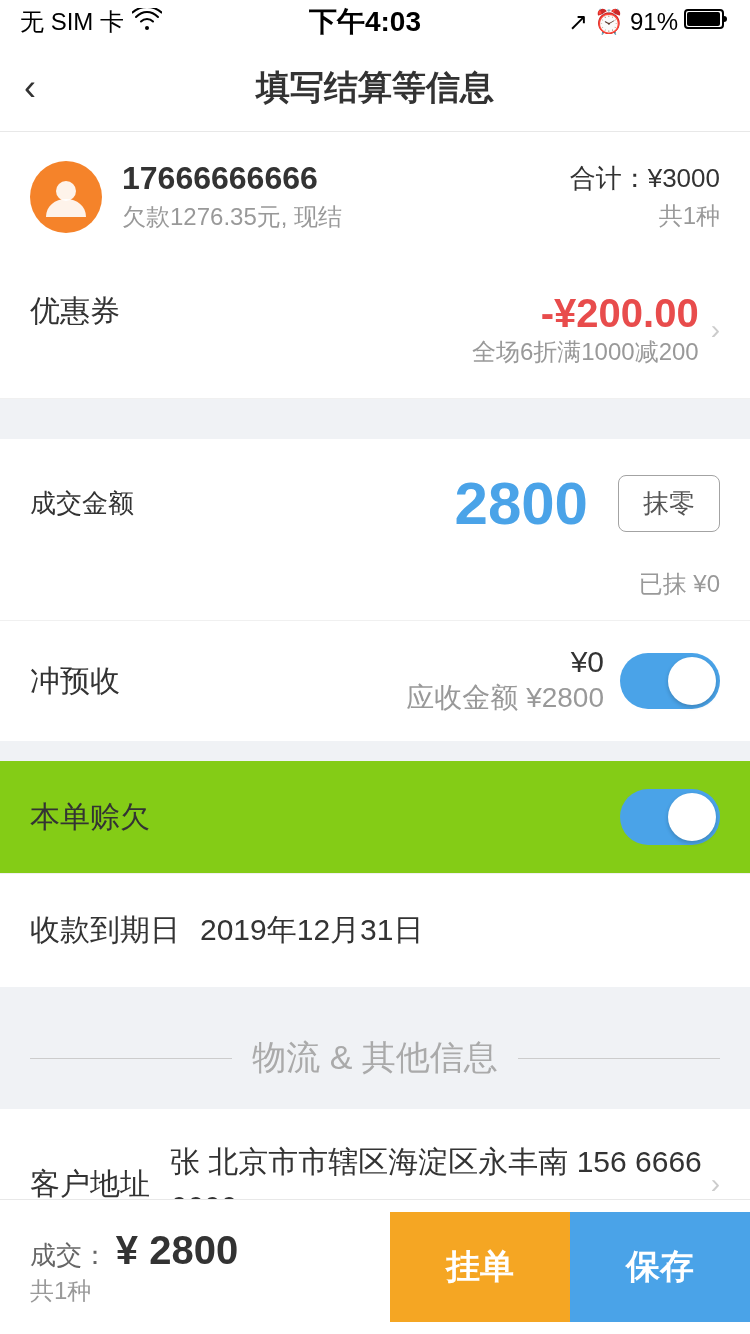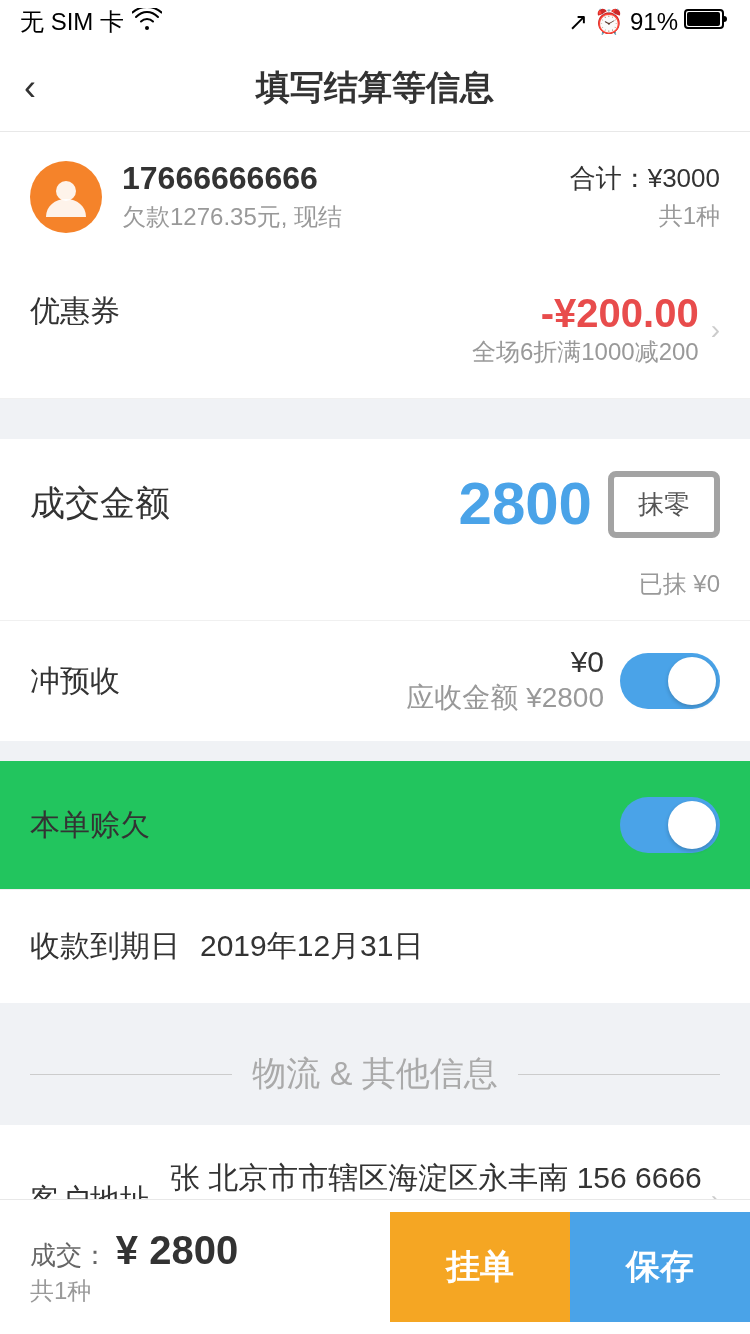--- a/index.html
+++ b/index.html
@@ -133,33 +133,33 @@
     }
 
     
     .deal-row {
       background: #fff;
       padding: 30px 30px;
       display: flex;
       align-items: center;
       justify-content: space-between;
     }
-    .deal-label { font-size: 35px; color: #333; }
+    .deal-label { font-size: 26px; color: #333; }
     .deal-right {
       display: flex;
-      align-items: flex-end;
-      gap: 16px;
+      align-items: center;
+      gap: 30px;
     }
     .deal-amount {
       font-size: 60px;
       font-weight: 700;
       color: #4aa3e8;
     }
     .round-zero-btn {
-      border: 6px solid #a3a3a3;
+      border: 1px solid #a3a3a3;
       border-radius: 8px;
       padding: 10px 24px;
       font-size: 26px;
       color: #555;
       background: #fff;
       cursor: pointer;
     }
     .deal-sub {
       font-size: 24px;
       color: #999;
@@ -211,22 +211,22 @@
       right: 4px;
       width: 48px;
       height: 48px;
       border-radius: 50%;
       background: #fff;
       box-shadow: 0 2px 4px rgba(0,0,0,0.2);
     }
 
     
     .debit-row {
-      background: #22c55e;
-      padding: 36px 30px;
+      background: #84cc16;
+      padding: 28px 30px;
       display: flex;
       align-items: center;
       justify-content: space-between;
       margin-bottom: 0;
     }
     .debit-label { font-size: 30px; color: #333; }
 
     
     .due-date-row {
       background: #fff;
@@ -351,20 +351,21 @@
     <span>无 SIM 卡</span>
     <span>
       <svg width="30" height="22" viewBox="0 0 30 22" fill="none">
         <path d="M15 18a2 2 0 110 4 2 2 0 010-4z" fill="#000"></path>
         <path d="M9 13.5C10.7 11.8 12.7 11 15 11s4.3.8 6 2.5" stroke="#000" stroke-width="2" fill="none" stroke-linecap="round"></path>
         <path d="M4 9C7.2 5.8 10.9 4 15 4s7.8 1.8 11 5" stroke="#000" stroke-width="2" fill="none" stroke-linecap="round"></path>
         <path d="M0.5 4.5C4.7 0.8 9.6 -1 15 -1s10.3 1.8 14.5 5.5" stroke="#000" stroke-width="2" fill="none" stroke-linecap="round"></path>
       </svg>
     </span>
   </div>
+  <div class="status-center">下午4:03</div>
   <div class="status-right">
     <span>↗</span>
     <span>⏰</span>
     <span>91%</span>
     <span>
       <svg width="46" height="24" viewBox="0 0 46 24">
         <rect x="1" y="3" width="38" height="18" rx="3" ry="3" stroke="#000" stroke-width="2" fill="none"></rect>
         <rect x="3" y="5" width="33" height="14" rx="2" ry="2" fill="#000"></rect>
         <path d="M40 9v6a3 3 0 000-6z" fill="#000"></path>
       </svg>

